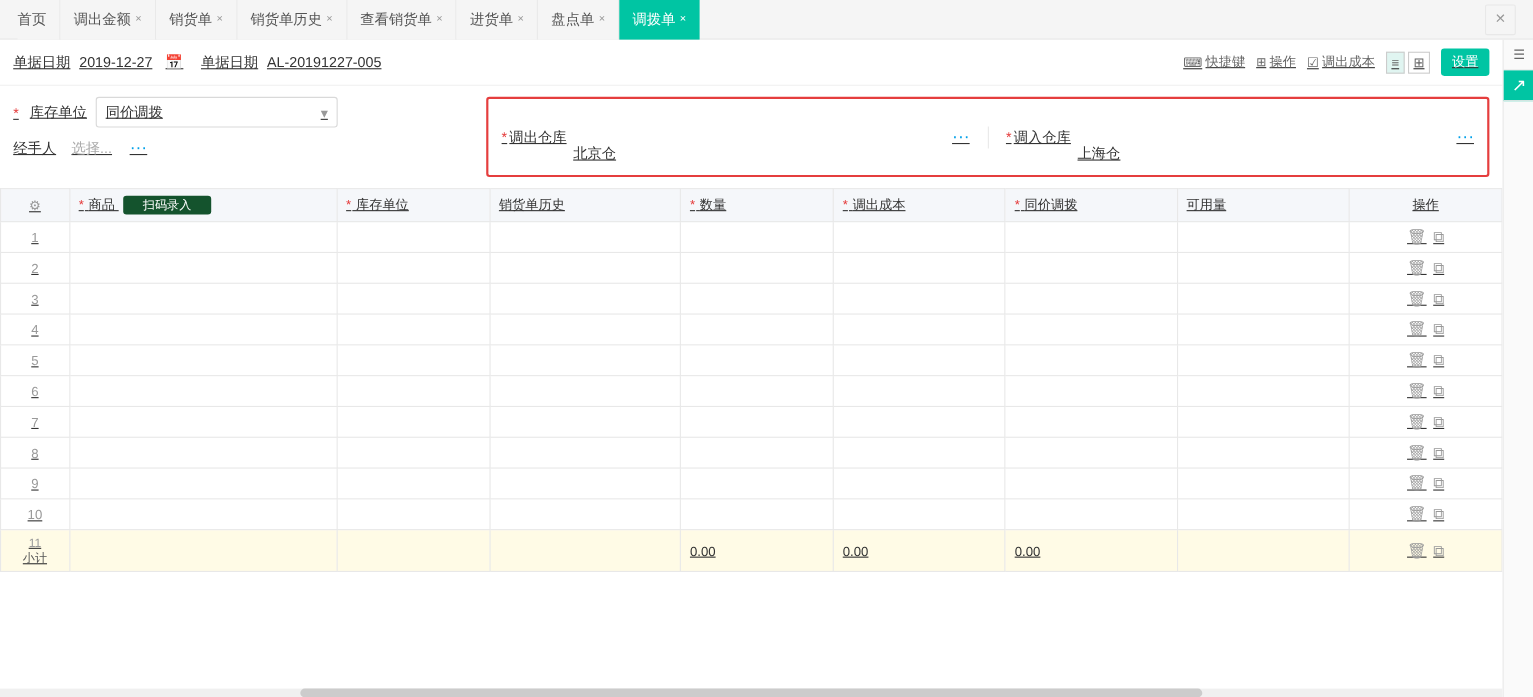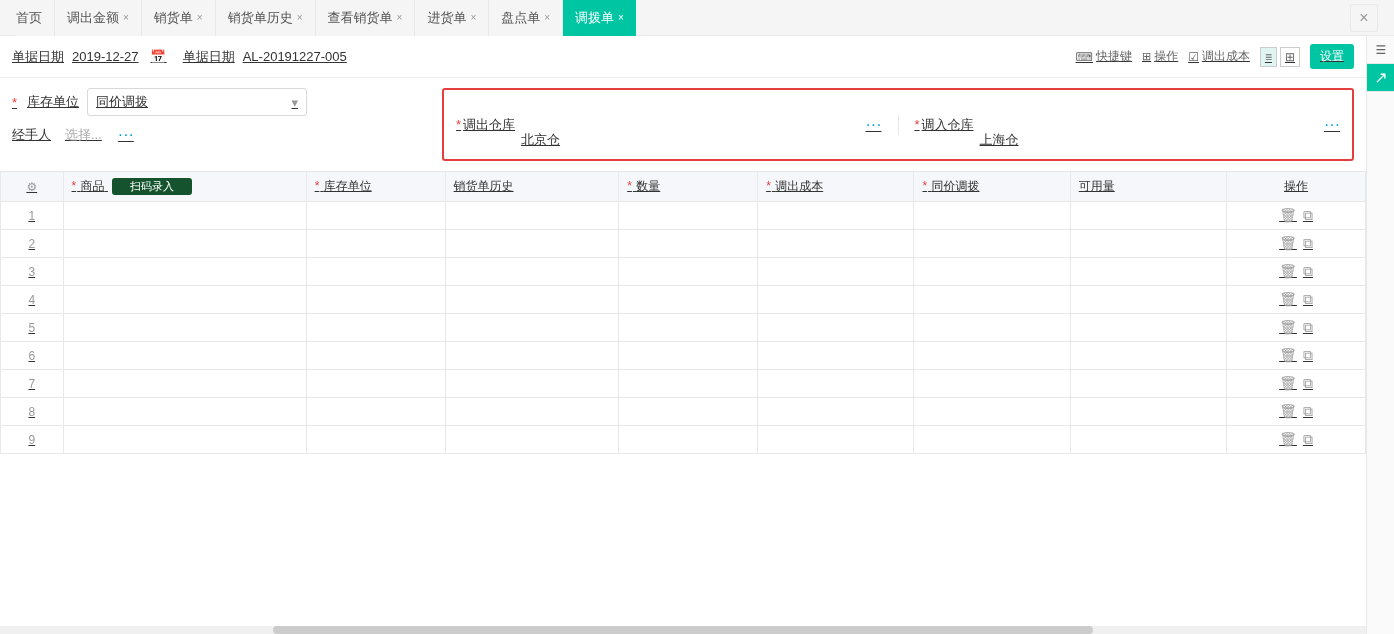--- a/index.html
+++ b/index.html
@@ -422,20 +422,55 @@
         <td class="col-cost"></td>
         <td class="col-amount"></td>
         <td class="col-avail"></td>
         <td class="col-op">
           <div class="op-icons">
             <span class="op-icon">🗑</span>
             <span class="op-icon">⧉</span>
           </div>
         </td>
       </tr>
+            <tr>
+        <td class="row-num" style="color:#999;">10</td>
+        <td class="col-goods"></td>
+        <td class="col-unit"></td>
+        <td class="col-spec"></td>
+        <td class="col-qty"></td>
+        <td class="col-cost"></td>
+        <td class="col-amount"></td>
+        <td class="col-avail"></td>
+        <td class="col-op">
+          <div class="op-icons">
+            <span class="op-icon">🗑</span>
+            <span class="op-icon">⧉</span>
+          </div>
+        </td>
+      </tr>
+            <tr class="subtotal-row">
+        <td class="row-num">
+          <span style="font-size:11px;color:#999;">11</span><br>
+          <span style="font-size:11px;color:#555;">小计</span>
+        </td>
+        <td class="col-goods"></td>
+        <td class="col-unit"></td>
+        <td class="col-spec"></td>
+        <td class="col-qty" style="color:#333;">0.00</td>
+        <td class="col-cost" style="color:#333;">0.00</td>
+        <td class="col-amount" style="color:#333;">0.00</td>
+        <td class="col-avail"></td>
+        <td class="col-op">
+          <div class="op-icons">
+            <span class="op-icon">🗑</span>
+            <span class="op-icon">⧉</span>
+          </div>
+        </td>
+      </tr>
           </tbody>
       </table>
     </div>
 
     <div class="scrollbar-area">
       <div class="hscrollbar"></div>
     </div>
 
   </div>
 

